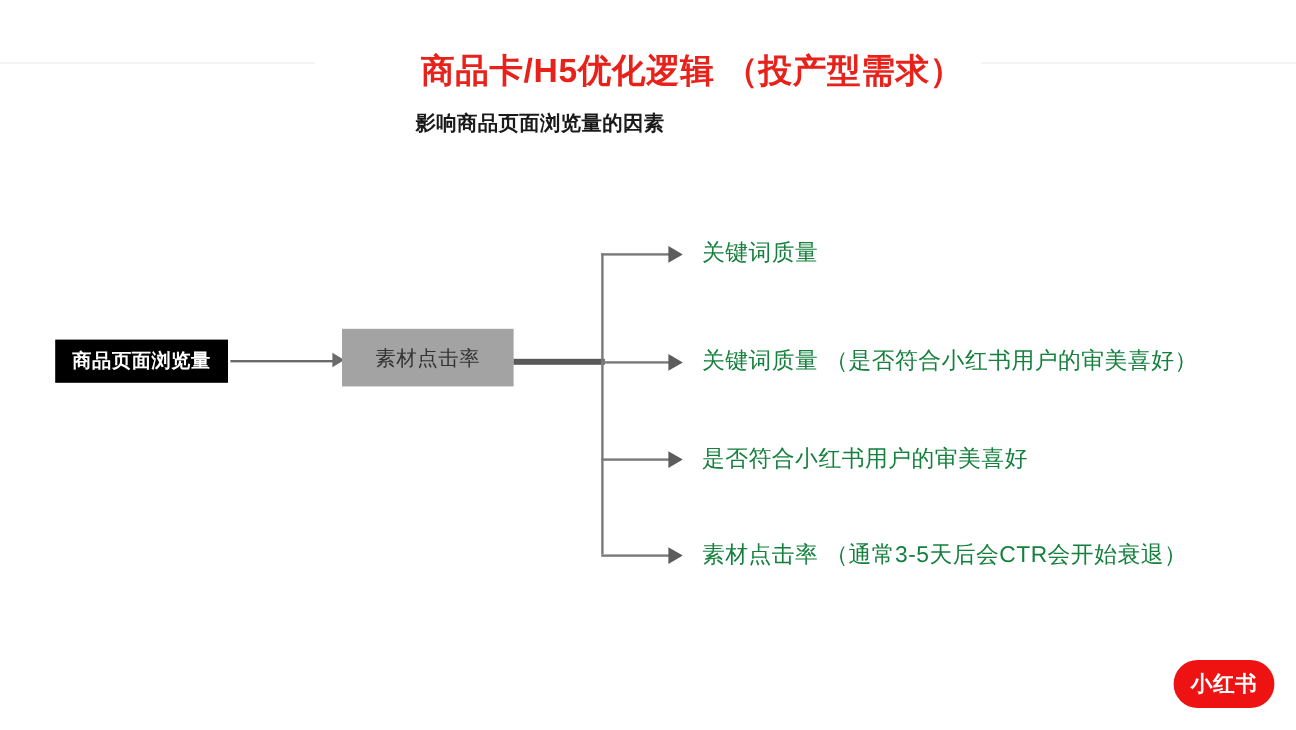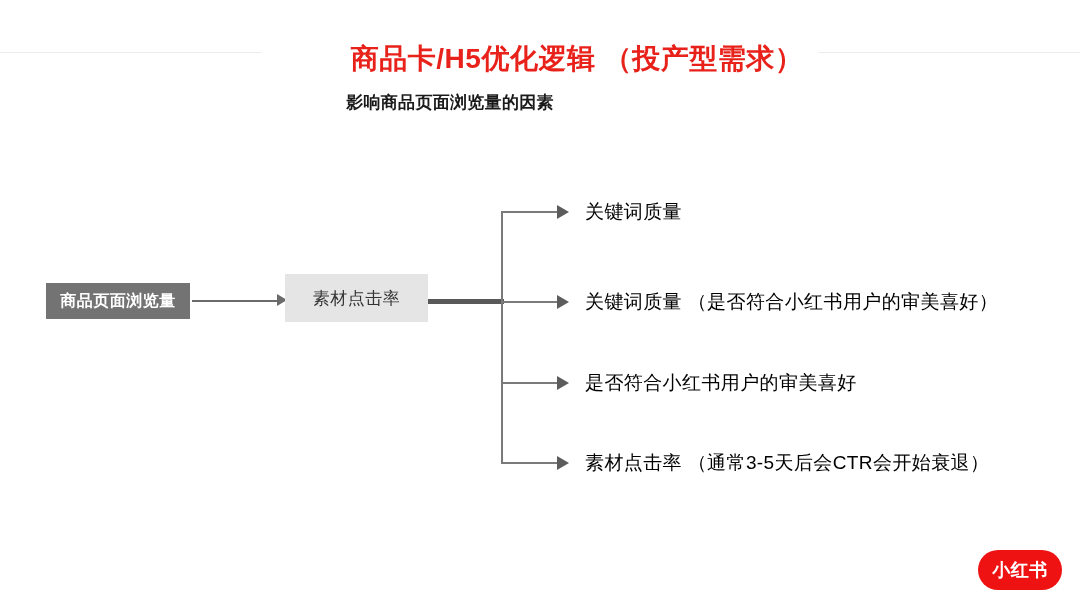--- a/index.html
+++ b/index.html
@@ -52,38 +52,38 @@
     white-space: nowrap;
   }
 
   
   .node-red {
     position: absolute;
     left: 46px;
     top: 283px;
     width: 144px;
     height: 36px;
-    background: #737373;
+    background: #000000;
     color: #ffffff;
     font-size: 16px;
     font-weight: bold;
     display: flex;
     align-items: center;
     justify-content: center;
     letter-spacing: 0.5px;
     box-sizing: border-box;
   }
 
   .node-gray {
     position: absolute;
     left: 285px;
     top: 274px;
     width: 143px;
     height: 48px;
-    background: #e5e5e5;
+    background: #a3a3a3;
     color: #333333;
     font-size: 17px;
     display: flex;
     align-items: center;
     justify-content: center;
     letter-spacing: 0.5px;
     box-sizing: border-box;
   }
 
   
@@ -137,21 +137,21 @@
     width: 0;
     height: 0;
     border-top: 7px solid transparent;
     border-bottom: 7px solid transparent;
     border-left: 12px solid #5c5c5c;
   }
 
   .branch-label {
     position: absolute;
     left: 585px;
-    color: #000000;
+    color: #15803d;
     font-size: 19px;
     letter-spacing: 0.4px;
     white-space: nowrap;
     line-height: 1;
   }
 
   
   .logo {
     position: absolute;
     right: 18px;

